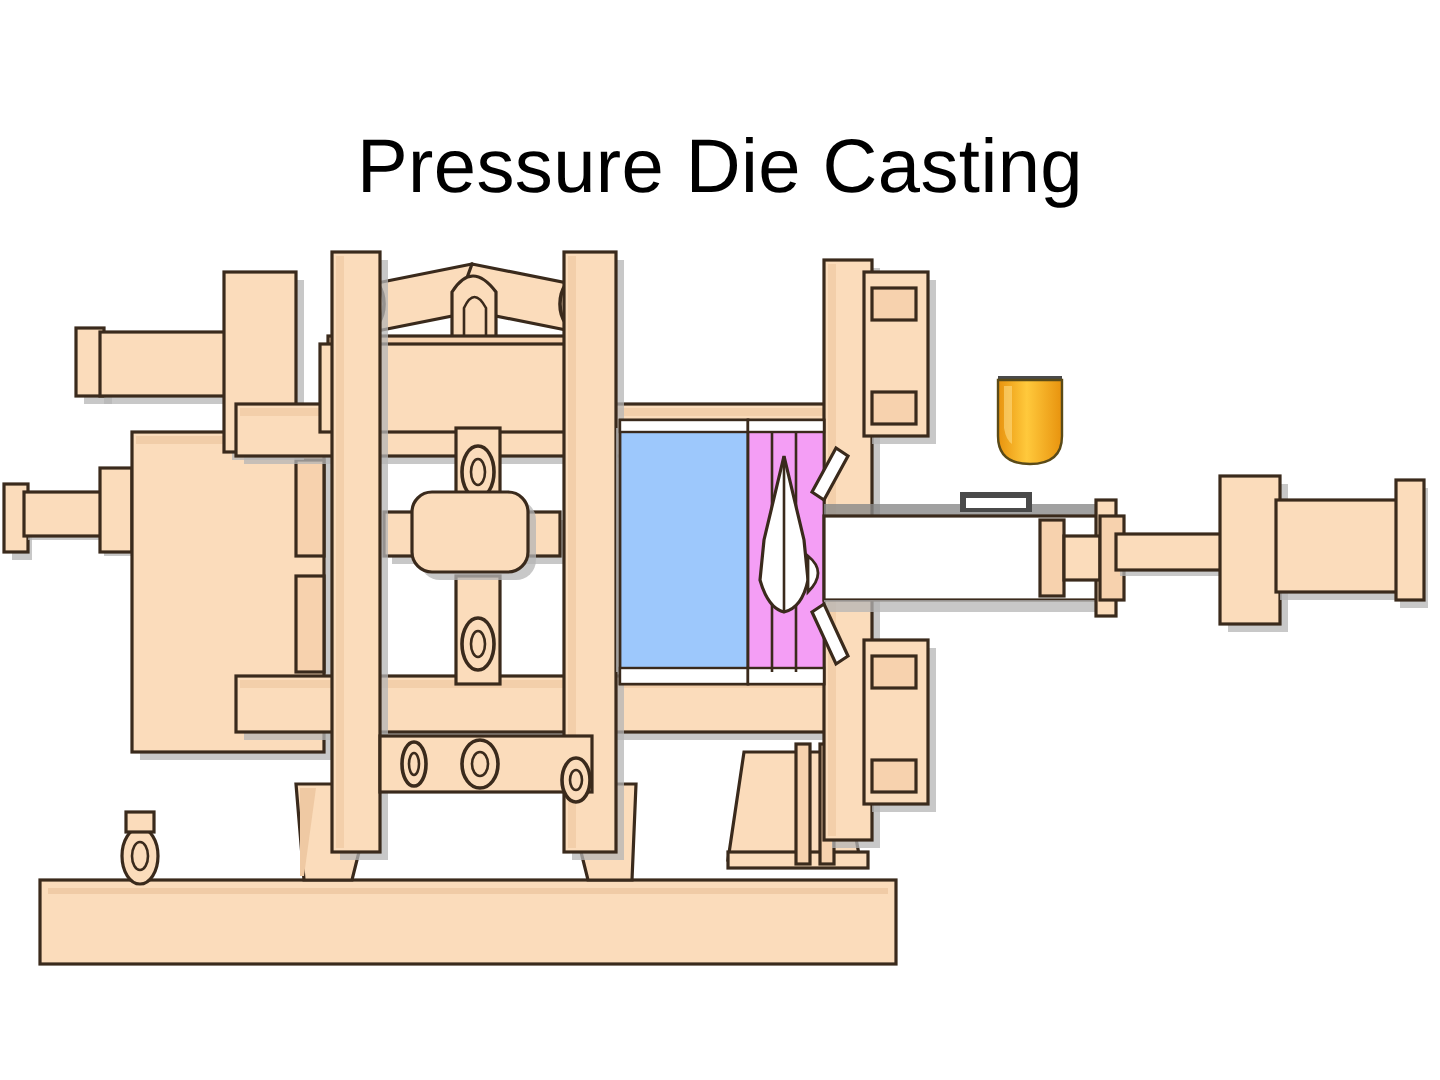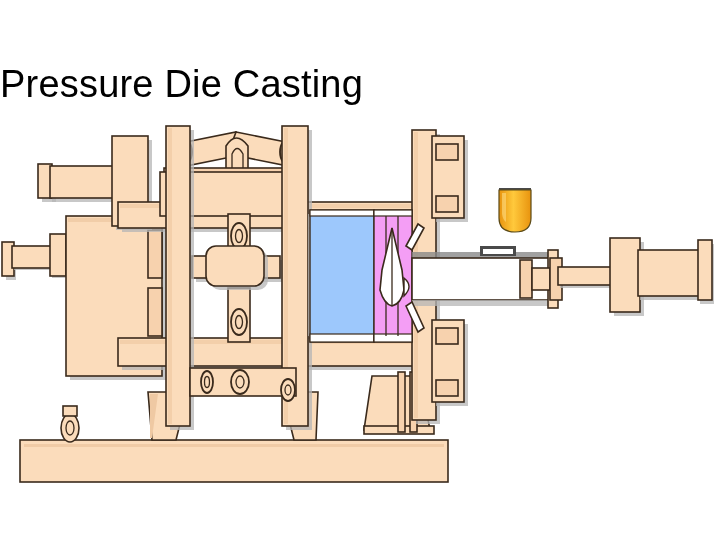--- a/index.html
+++ b/index.html
@@ -18,20 +18,21 @@
     position: relative;
     width: 720px;
     height: 540px;
     background: #ffffff;
   }
   #slide-title {
     position: absolute;
     left: 0;
     top: 36px;
     width: 720px;
+    text-align: center;
     font-family: "Liberation Sans", sans-serif;
     font-size: 38px;
     font-weight: normal;
     color: #000000;
     letter-spacing: 0.2px;
     line-height: 46px;
     white-space: nowrap;
   }
   #figure-wrap {
     position: absolute;

